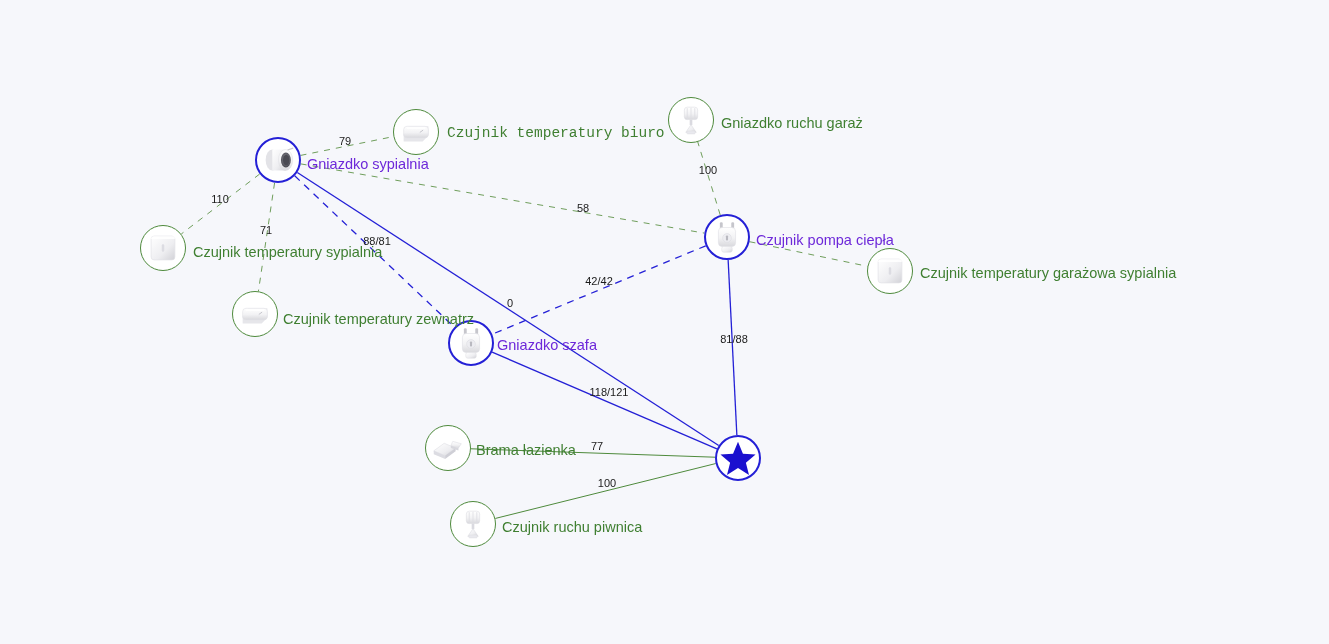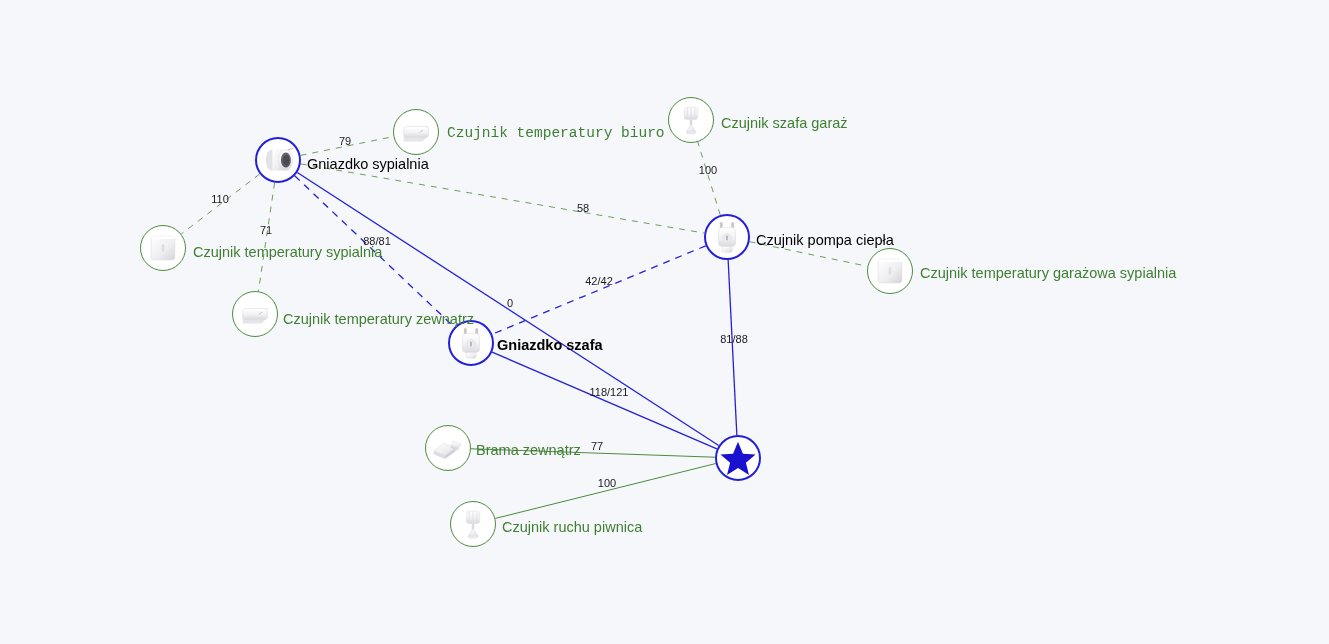--- a/index.html
+++ b/index.html
@@ -73,21 +73,21 @@
     height: 38px;
     display: block;
   }
   .node-label {
     position: absolute;
     font-family: "Liberation Sans", sans-serif;
     font-size: 14.5px;
     white-space: nowrap;
     line-height: 1;
   }
-  .node-label.router-label { color: #000000; }
+  .node-label.router-label { color: #6d28d9; }
   .node-label.end-label    { color: #3f7f31; }
 </style>
 </head>
 <body>
 
 <div id="map-root">
   <svg id="graph-svg" viewBox="0 0 1329 644" xmlns="http://www.w3.org/2000/svg">
     <defs>
 
       <linearGradient id="plasticV" x1="0" y1="0" x2="0" y2="1">
@@ -175,21 +175,21 @@
           <svg class="node-icon" viewBox="0 0 40 40">
             <rect x="12.5" y="4.5" width="3" height="7" rx="1.2" fill="#c6c6cc"></rect>
             <rect x="24.5" y="4.5" width="3" height="7" rx="1.2" fill="#c6c6cc"></rect>
             <rect x="11" y="10" width="18" height="20" rx="4" fill="url(#plasticV)" stroke="#dddde2" stroke-width="0.6"></rect>
             <rect x="14.5" y="30" width="11" height="6" rx="2" fill="url(#plasticD)" stroke="#dddde2" stroke-width="0.5"></rect>
             <circle cx="20" cy="21" r="4.6" fill="#ededf1" stroke="#dcdce1" stroke-width="0.6"></circle>
             <rect x="18.9" y="18.3" width="2.2" height="5.4" rx="0.8" fill="#b9b9c0"></rect>
           </svg>
         </span>
       </div>
-      <div class="node-label router-label" style="left: 497px; top: 338px; font-weight: bold;">Gniazdko szafa</div>
+      <div class="node-label router-label" style="left: 497px; top: 338px;">Gniazdko szafa</div>
       <div class="node endnode" style="left: 393px; top: 109px;">
         <span style="display: block; line-height: 0;">
           <svg class="node-icon" viewBox="0 0 40 40">
             <path d="M7 22 L13 14 L33 14 L33 24 L27 30 L7 30 Z" fill="#e6e6ea"></path>
             <rect x="7" y="14" width="26" height="12" rx="3.5" fill="url(#plasticV)" stroke="#e0e0e5" stroke-width="0.6"></rect>
             <path d="M10.5 16 L29.5 16" stroke="#ffffff" stroke-width="1.6" opacity="0.9"></path>
             <path d="M24 20.5 l3.5 -2.5" stroke="#c3c3ca" stroke-width="1" fill="none"></path>
           </svg>
         </span>
       </div>
@@ -229,21 +229,21 @@
         <span style="display: block; line-height: 0;">
           <svg class="node-icon" viewBox="0 0 40 40">
             <rect x="13" y="6.5" width="14" height="13" rx="3" fill="url(#plasticV)" stroke="#dcdce1" stroke-width="0.6"></rect>
             <path d="M16 7.5 L16 18.5 M20 7.2 L20 18.8 M24 7.5 L24 18.5" stroke="#dedee3" stroke-width="0.9"></path>
             <rect x="18.6" y="19.5" width="2.8" height="6" fill="#dadae0"></rect>
             <path d="M14.5 33 L20 25 L25.5 33 Z" fill="url(#plasticD)" stroke="#dcdce1" stroke-width="0.6"></path>
             <rect x="15.5" y="31.5" width="9" height="3.2" rx="1.2" fill="#e9e9ee" stroke="#dcdce1" stroke-width="0.5"></rect>
           </svg>
         </span>
       </div>
-      <div class="node-label end-label" style="left: 721px; top: 116px;">Czujnik szafa garaż</div>
+      <div class="node-label end-label" style="left: 721px; top: 116px;">Gniazdko ruchu garaż</div>
       <div class="node endnode" style="left: 450px; top: 501px;">
         <span style="display: block; line-height: 0;">
           <svg class="node-icon" viewBox="0 0 40 40">
             <rect x="13" y="6.5" width="14" height="13" rx="3" fill="url(#plasticV)" stroke="#dcdce1" stroke-width="0.6"></rect>
             <path d="M16 7.5 L16 18.5 M20 7.2 L20 18.8 M24 7.5 L24 18.5" stroke="#dedee3" stroke-width="0.9"></path>
             <rect x="18.6" y="19.5" width="2.8" height="6" fill="#dadae0"></rect>
             <path d="M14.5 33 L20 25 L25.5 33 Z" fill="url(#plasticD)" stroke="#dcdce1" stroke-width="0.6"></path>
             <rect x="15.5" y="31.5" width="9" height="3.2" rx="1.2" fill="#e9e9ee" stroke="#dcdce1" stroke-width="0.5"></rect>
           </svg>
         </span>
@@ -253,15 +253,15 @@
         <span style="display: block; line-height: 0;">
           <svg class="node-icon" viewBox="0 0 40 40">
             <path d="M5 23 L16 15 L28 20 L17 28 Z" fill="url(#plasticD)" stroke="#dddde2" stroke-width="0.6"></path>
             <path d="M5 23 L5 26.5 L17 31.5 L17 28 Z" fill="#dcdce2"></path>
             <path d="M17 28 L28 20 L28 23.5 L17 31.5 Z" fill="#cfcfd6"></path>
             <path d="M25 13 L34 15.5 L31 20 L23 17.5 Z" fill="url(#plasticV)" stroke="#dddde2" stroke-width="0.6"></path>
             <path d="M23 17.5 L31 20 L31 22.5 L23 20 Z" fill="#d7d7dd"></path>
           </svg>
         </span>
       </div>
-      <div class="node-label end-label" style="left: 476px; top: 443px;">Brama zewnątrz</div>
+      <div class="node-label end-label" style="left: 476px; top: 443px;">Brama łazienka</div>
     </div>
 </div>
 
 </body></html>

